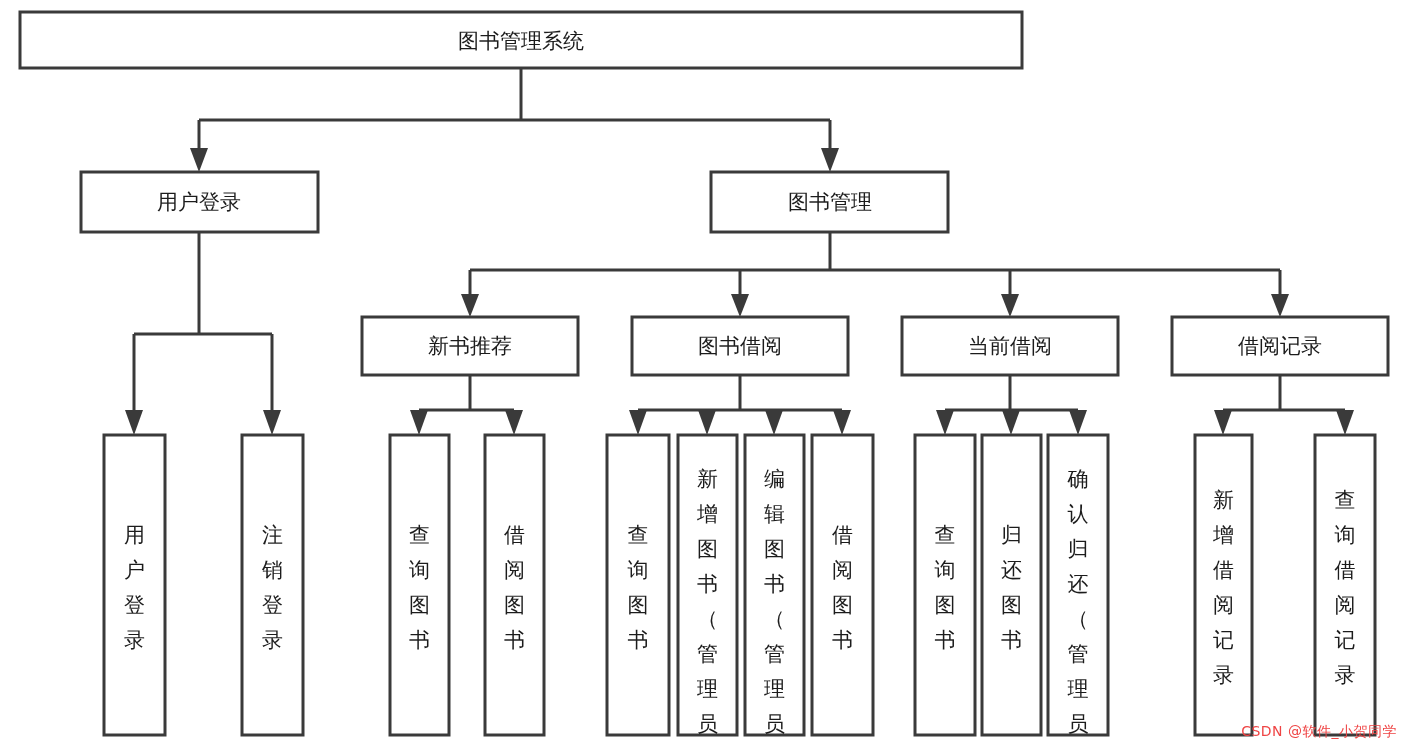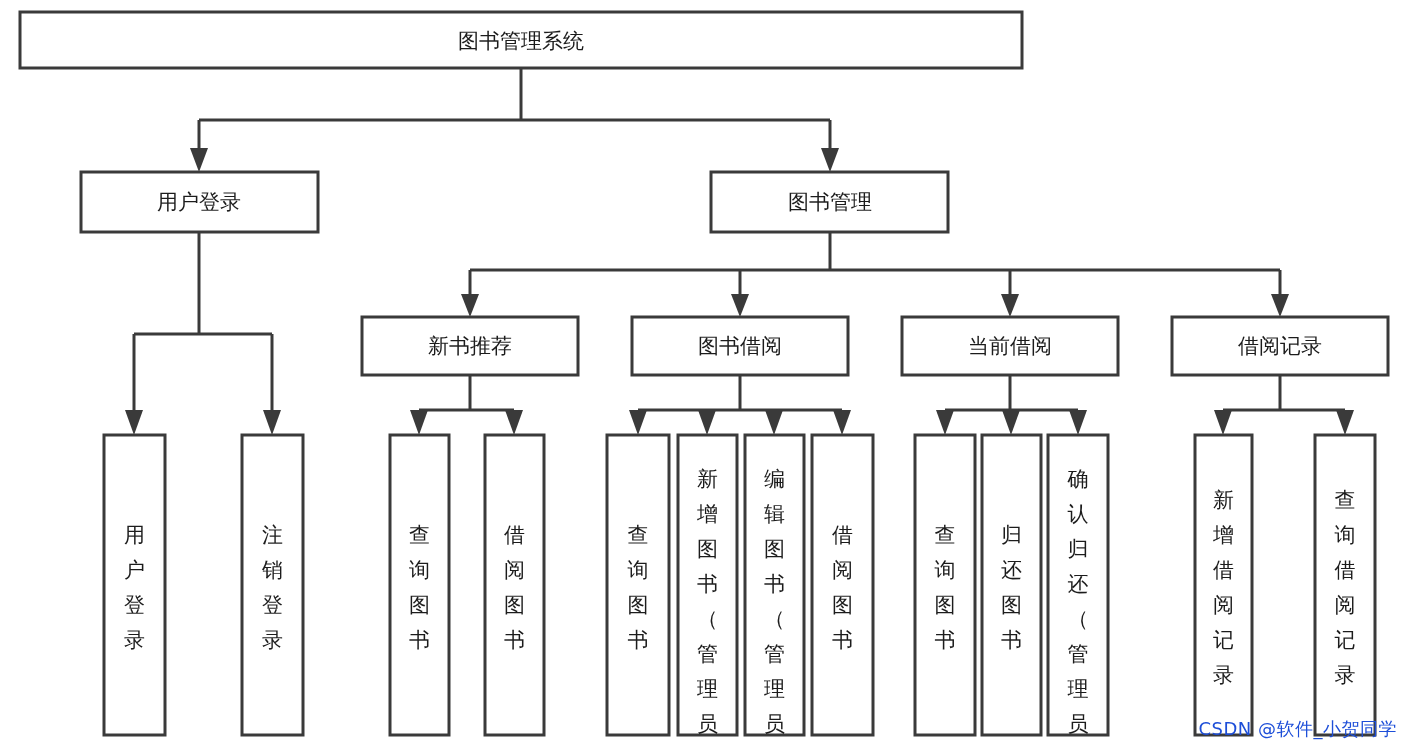--- a/index.html
+++ b/index.html
@@ -52,22 +52,22 @@
     font-family: "DejaVu Sans", "Liberation Sans", sans-serif;
     font-size: 21px;
     fill: #1c1c1c;
     text-anchor: middle;
   }
   .watermark {
     position: absolute;
     right: 8px;
     bottom: 6px;
     font-family: "DejaVu Sans", "Liberation Sans", sans-serif;
-    font-size: 18px;
-    color: #1d4ed8;
+    font-size: 14px;
+    color: #ef4444;
     letter-spacing: 0.5px;
     white-space: nowrap;
     user-select: none;
   }
 </style>
 </head>
 <body>
 
 <div id="diagram-root">
 

